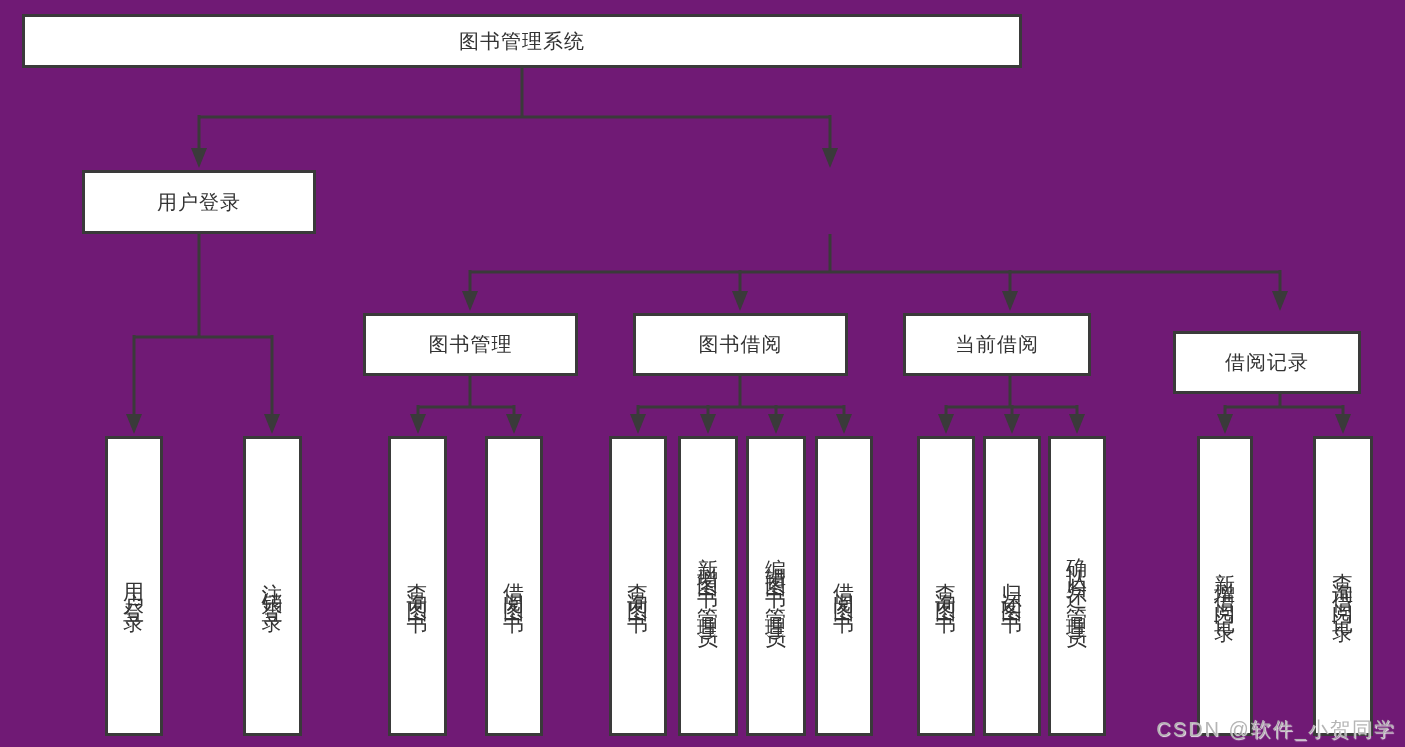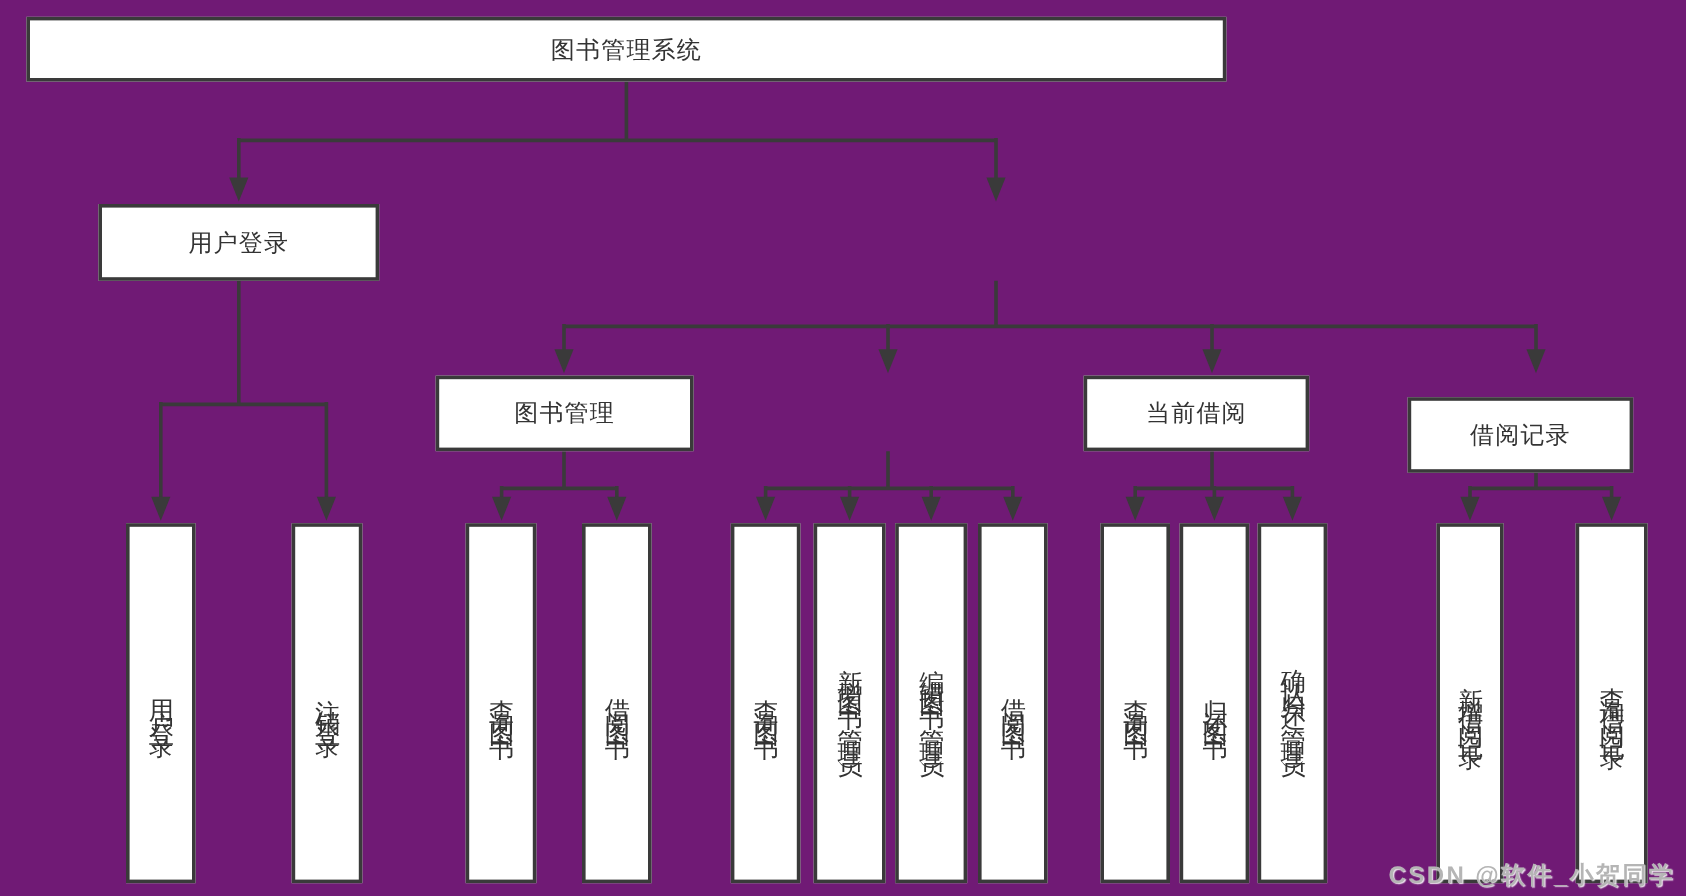--- a/index.html
+++ b/index.html
@@ -45,21 +45,20 @@
 
   .watermark {
     position: absolute;
     right: 9px;
     bottom: 4px;
     font-size: 20px;
     letter-spacing: 2px;
     color: #b5b5b5;
     text-shadow: 1px 1px 1px rgba(255,255,255,0.9);
     z-index: 5;
-    font-weight: bold;
   }
 </style>
 </head>
 <body>
 
 <div class="canvas">
 
   <svg class="wires" viewBox="0 0 1405 747">
     <g stroke="#3a3a3a" stroke-width="3" fill="none">
 
@@ -104,20 +103,23 @@
     <span>图书管理系统</span>
   </div>
 
   <div class="node" style="left:82px;top:170px;width:234px;height:64px">
     <span>用户登录</span>
   </div>
 
   <div class="node" style="left:363px;top:313px;width:215px;height:63px">
     <span>图书管理</span>
   </div>
+  <div class="node" style="left:633px;top:313px;width:215px;height:63px">
+    <span>图书借阅</span>
+  </div>
   <div class="node" style="left:903px;top:313px;width:188px;height:63px">
     <span>当前借阅</span>
   </div>
   <div class="node" style="left:1173px;top:331px;width:188px;height:63px">
     <span>借阅记录</span>
   </div>
 
   <div class="node vnode" style="left:105px;top:436px;width:58px;height:300px">
     <span>用户登录</span>
   </div>

